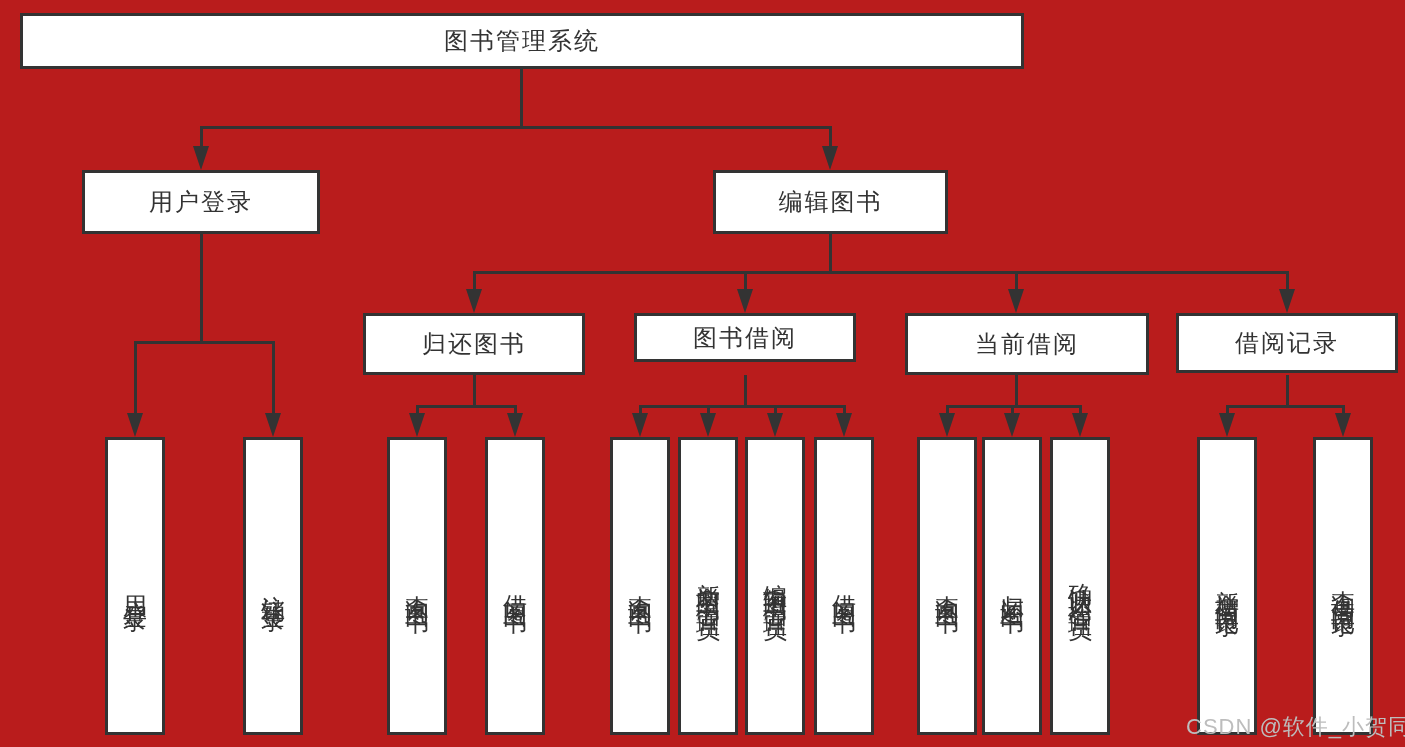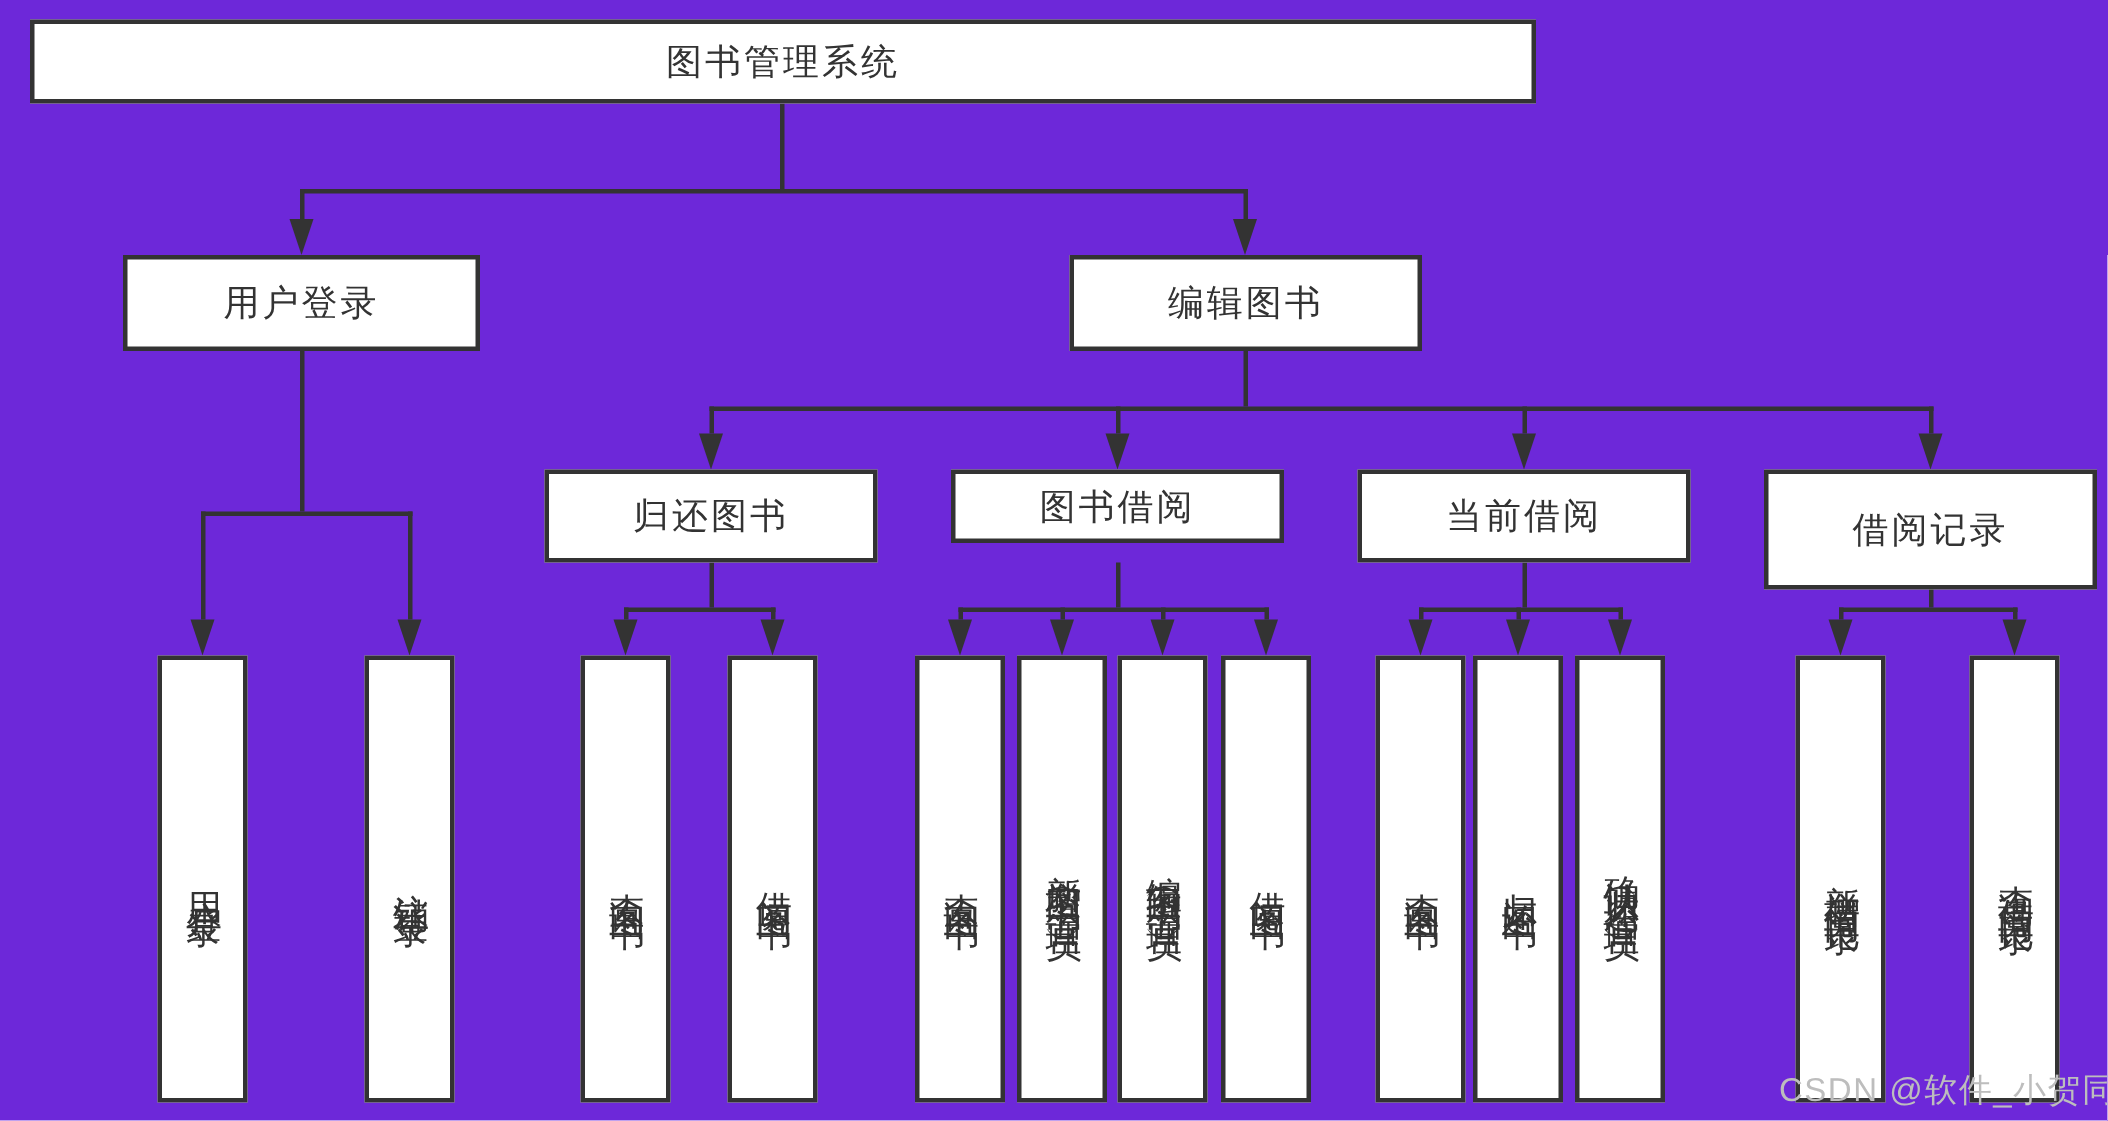--- a/index.html
+++ b/index.html
@@ -1,17 +1,17 @@
 <!DOCTYPE html>
 <html><head>
 <meta charset="utf-8">
 <style>
   html,body{margin:0;padding:0;background:#ffffff;}
   .stage{
-    position:relative;width:1405px;height:747px;background:#6d28d9;
+    position:relative;width:1405px;height:747px;background:#b91c1c;
     font-family:"Liberation Sans","DejaVu Sans",sans-serif;color:#333333;overflow:hidden;
   }
   .box{
     position:absolute;background:#ffffff;border:3px solid #333333;box-sizing:border-box;
     display:flex;align-items:center;justify-content:center;z-index:2;
   }
   .lbl{font-size:24px;letter-spacing:2px;white-space:nowrap;}
   .leaf{top:437px;width:60px;height:298px;}
   .vtext{
     writing-mode:vertical-rl;text-orientation:mixed;
@@ -45,24 +45,24 @@
   <div class="box" style="left:713px;top:170px;width:235px;height:64px">
     <span class="lbl">编辑图书</span>
   </div>
 
   <div class="box" style="left:363px;top:313px;width:222px;height:62px">
     <span class="lbl">归还图书</span>
   </div>
   <div class="box" style="left:634px;top:313px;width:222px;height:49px">
     <span class="lbl">图书借阅</span>
   </div>
-  <div class="box" style="left:905px;top:313px;width:222px;height:62px">
+  <div class="box" style="left:905px;top:313px;width:244px;height:62px">
     <span class="lbl">当前借阅</span>
   </div>
-  <div class="box" style="left:1176px;top:313px;width:222px;height:80px">
+  <div class="box" style="left:1176px;top:313px;width:222px;height:60px">
     <span class="lbl">借阅记录</span>
   </div>
 
   <div class="box leaf" style="left:105px">
     <span class="vtext">用户登录</span>
   </div>
   <div class="box leaf" style="left:243px">
     <span class="vtext">注销登录</span>
   </div>
 

